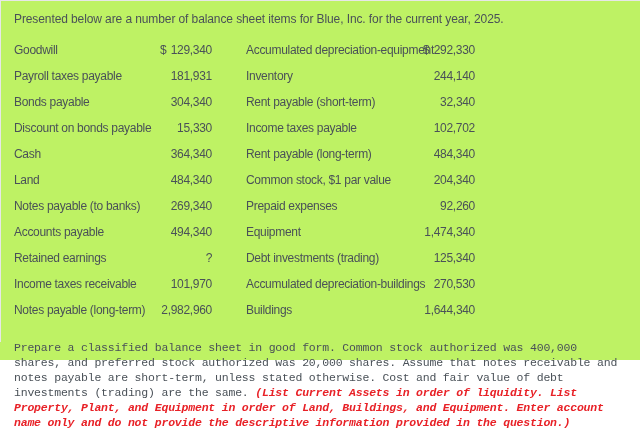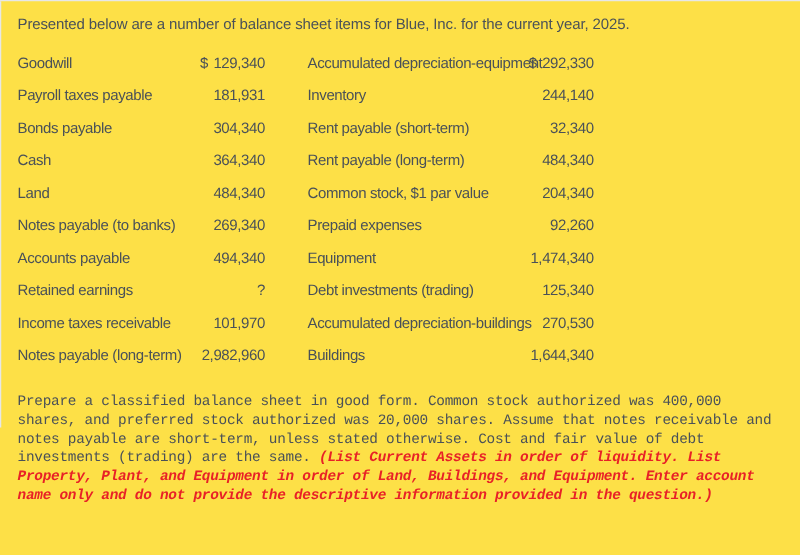--- a/index.html
+++ b/index.html
@@ -5,24 +5,24 @@
   * { margin:0; padding:0; box-sizing:border-box; }
   html,body { width:640px; height:444px; }
   body {
     font-family:"Liberation Sans", sans-serif;
     background:#ffffff;
     color:#4a5158;
     overflow:hidden;
     position:relative;
   }
   .page {
-    width:640px; height:444px;
+    width:640px; height:360px;
     border-top:1px solid #e7e7e7;
     position:relative;
-    background:#fde047;
+    background:#bef264;
   }
   .left-border {
     position:absolute; left:0; top:0;
     width:1px; height:341px;
     background:#e7e7e7;
   }
   .title {
     padding:11px 14px 0 14px;
     font-size:12px;
     letter-spacing:-0.1px;
@@ -103,20 +103,32 @@
           <span class="cur"></span>
           <span class="amt">304,340</span>
         </div>
       <div class="lbl r">Rent payable (short-term)</div>
       <div class="val">
           <span class="cur"></span>
           <span class="amt">32,340</span>
         </div>
     </div>
 
+    <div class="trow">
+      <div class="lbl">Discount on bonds payable</div>
+      <div class="val">
+          <span class="cur"></span>
+          <span class="amt">15,330</span>
+        </div>
+      <div class="lbl r">Income taxes payable</div>
+      <div class="val">
+          <span class="cur"></span>
+          <span class="amt">102,702</span>
+        </div>
+    </div>
 
     <div class="trow">
       <div class="lbl">Cash</div>
       <div class="val">
           <span class="cur"></span>
           <span class="amt">364,340</span>
         </div>
       <div class="lbl r">Rent payable (long-term)</div>
       <div class="val">
           <span class="cur"></span>

